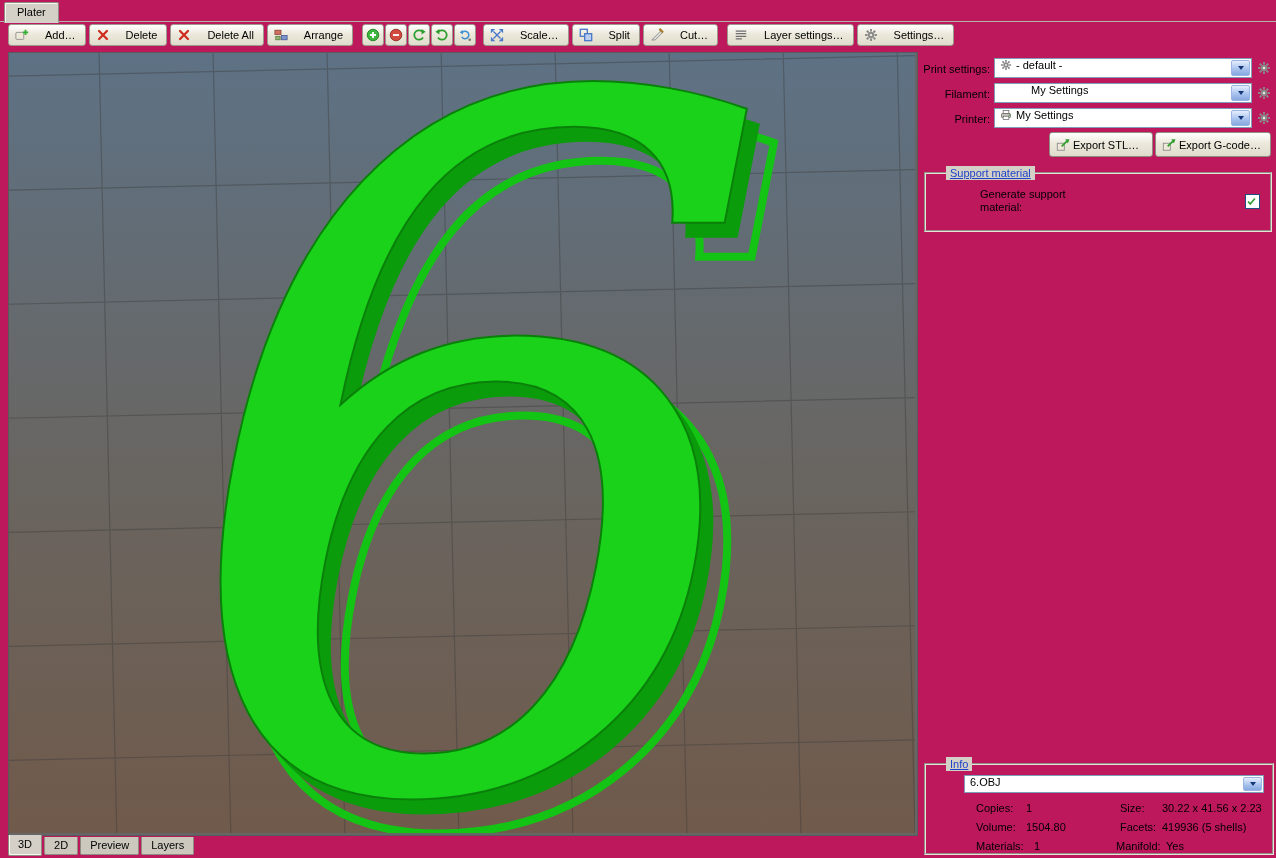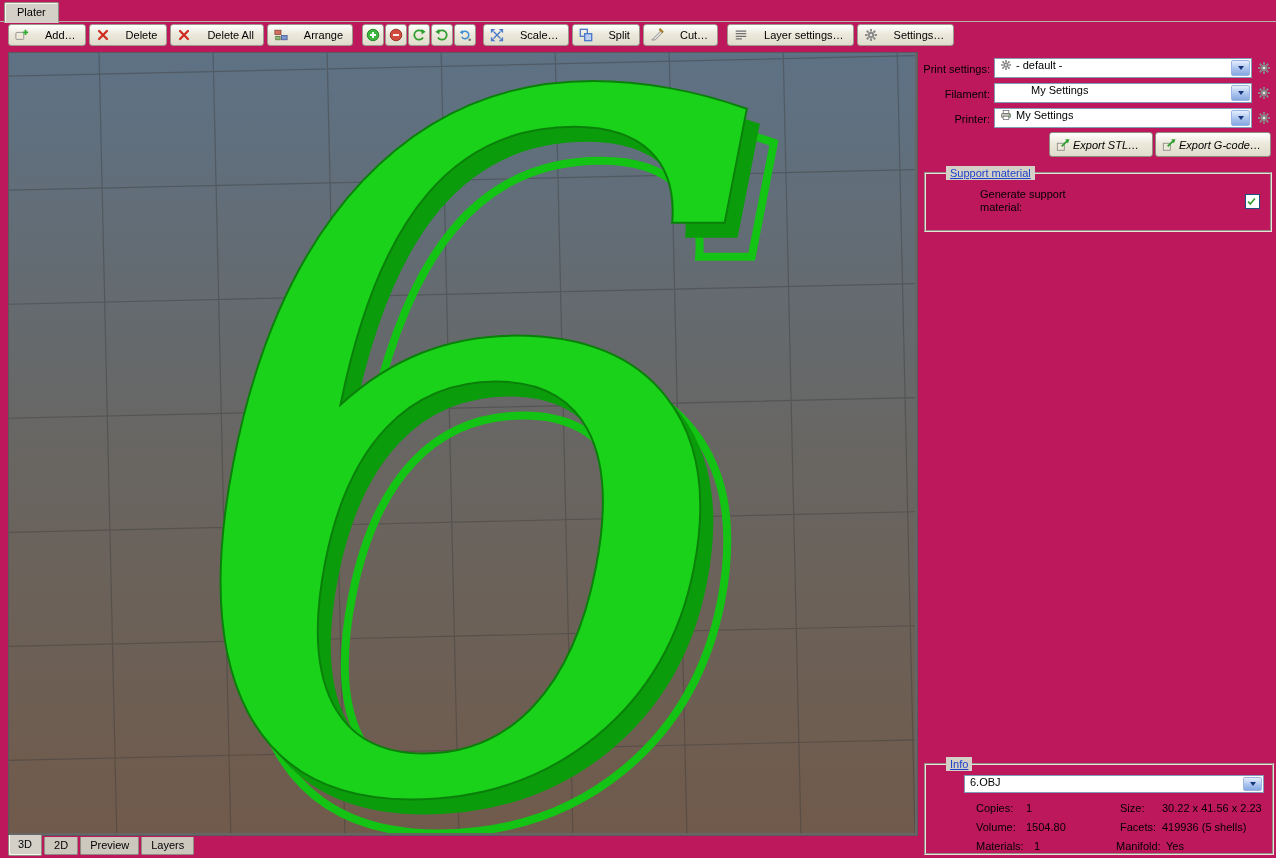--- a/index.html
+++ b/index.html
@@ -48,21 +48,21 @@
               display:flex; align-items:center; justify-content:center;
               background:linear-gradient(#e6eefc,#aac4ee 55%,#86a7e0);
               border:1px solid #9ab4e4; border-radius:2px; }
   .tri { width:0; height:0; border-left:3.5px solid transparent;
          border-right:3.5px solid transparent; border-top:4.5px solid #16367a; }
   .gearbtn { position:absolute; width:18px; height:18px; padding:1px; background:transparent;
              border:none; cursor:default; }
   .ebtn { position:absolute; height:25px; display:inline-flex; align-items:center; gap:3px;
           padding:9px 6px; background:linear-gradient(#ffffff,#ece9dc 45%,#e0dccd);
           border:1px solid #8f8c80; border-radius:3px;
-          font-family:"Liberation Sans",sans-serif; font-size:11px;font-style:italic; }
+          font-family:"Liberation Sans",sans-serif; font-size:11px; }
 
   
   .groupbox { position:absolute; border:2px groove #e5e2d6; }
   .grouptitle { position:absolute; top:-8px; left:20px; padding:0 4px; background:#d4d0c8;
                 color:#1c43c8; line-height:14px;text-decoration:underline; }
   .glabel { position:absolute; line-height:13px;margin-left:46px; }
   .checkbox { position:absolute; width:13px; height:13px; background:#fff;
               border:1px solid #1c5180; }
   .checkbox svg { display:block; margin:1px 0 0 0; }
 </style>

